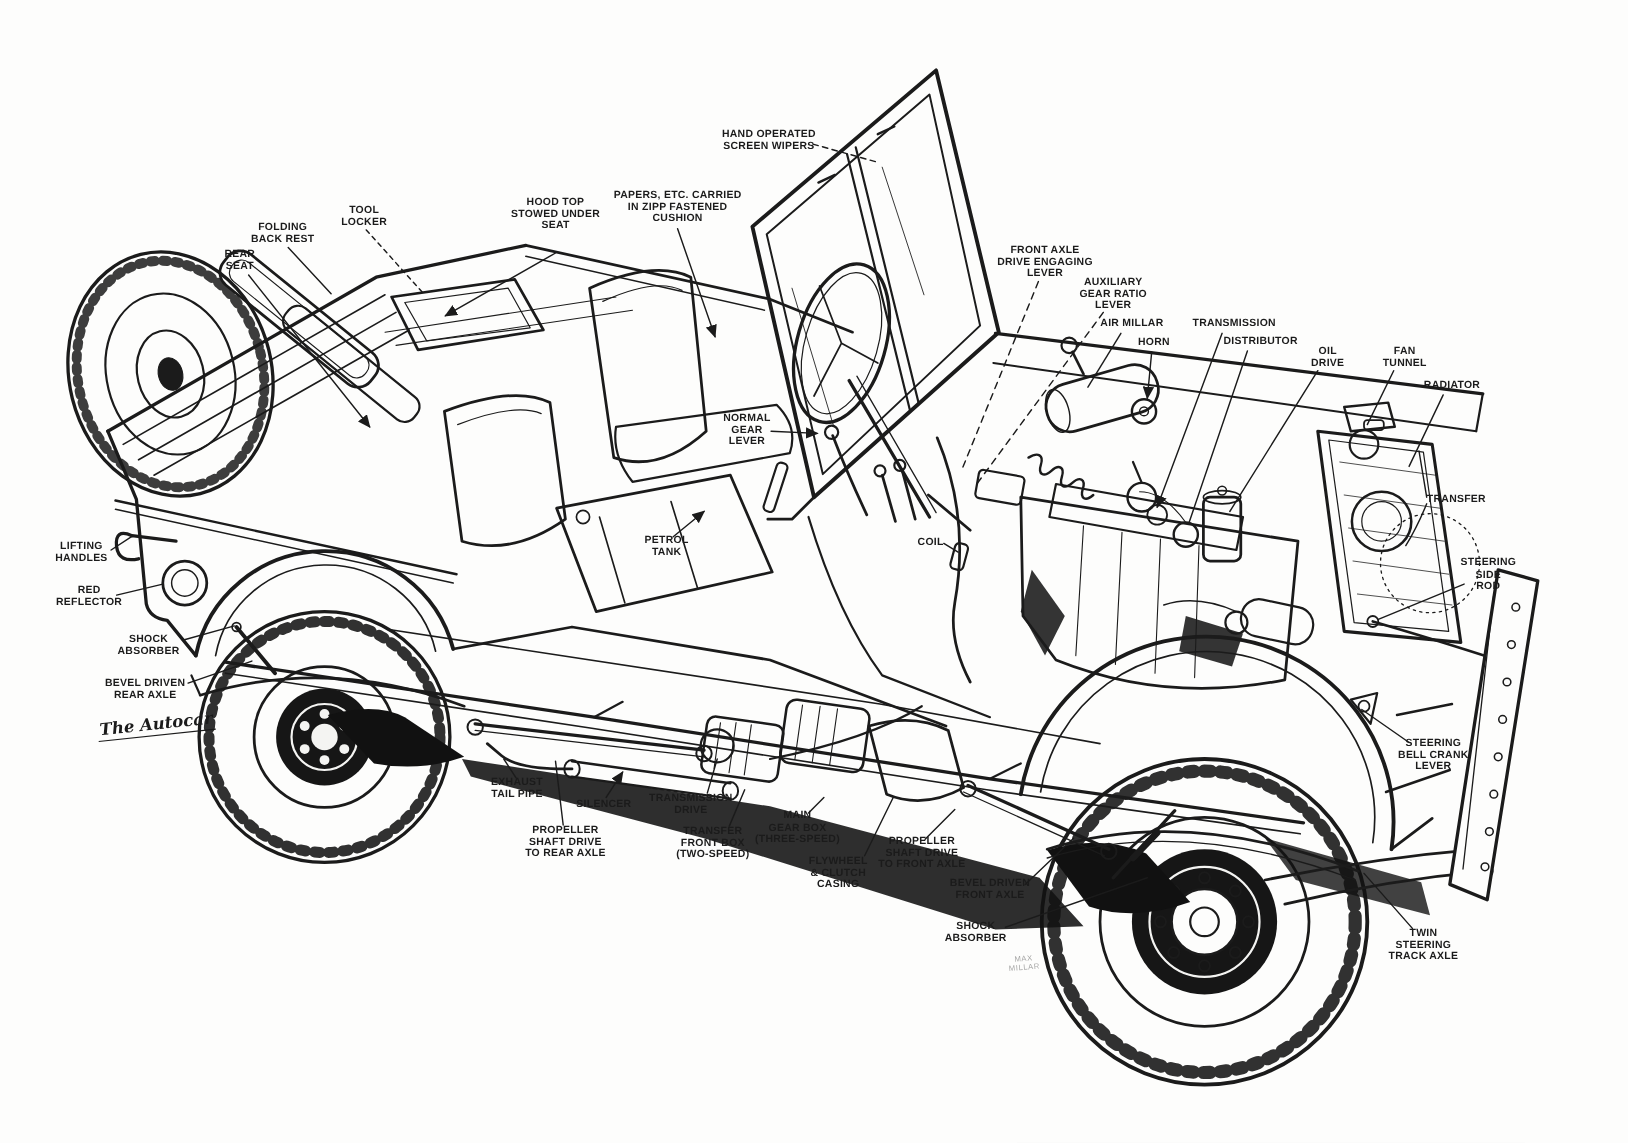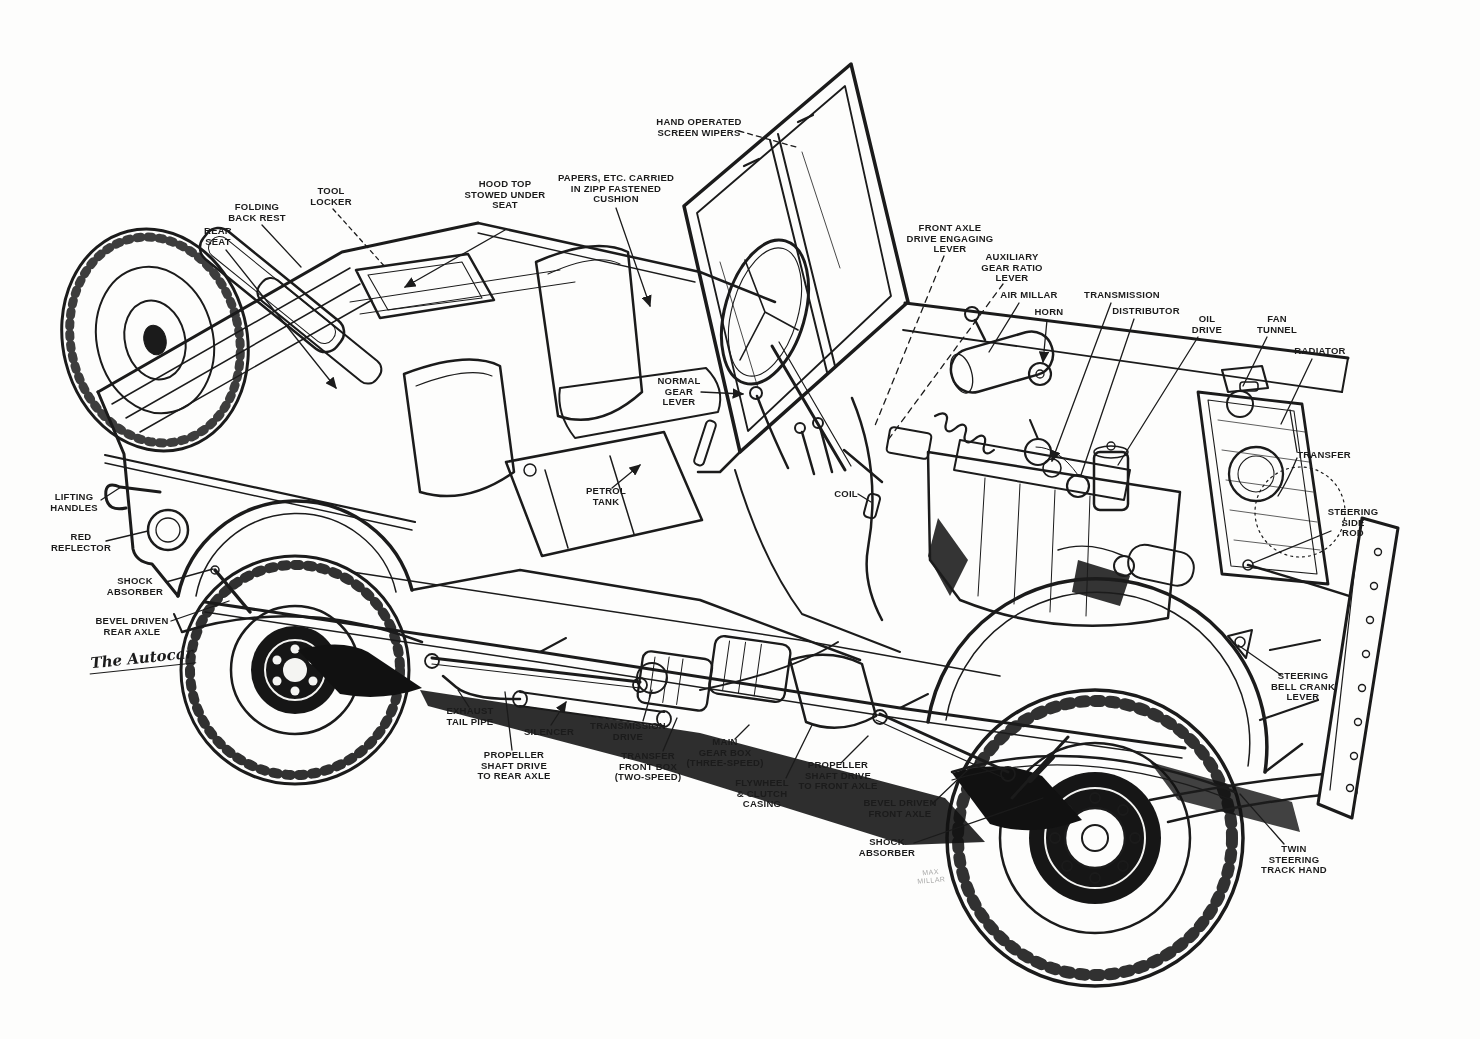--- a/index.html
+++ b/index.html
@@ -398,18 +398,18 @@
 TO FRONT AXLE</div>
   <div class="lbl" style="left:900px;top:809px">BEVEL DRIVEN
 FRONT AXLE</div>
   <div class="lbl" style="left:887px;top:848px">SHOCK
 ABSORBER</div>
   <div class="lbl" style="left:1303px;top:687px">STEERING
 BELL CRANK
 LEVER</div>
   <div class="lbl" style="left:1294px;top:860px">TWIN
 STEERING
-TRACK HAND</div>
+TRACK AXLE</div>
 
   <div class="signature" style="left:142px;top:659px">The Autocar</div>
   <div class="stamp" style="left:931px;top:877px">MAX
 MILLAR</div>
 </div>
 
 </body></html>

